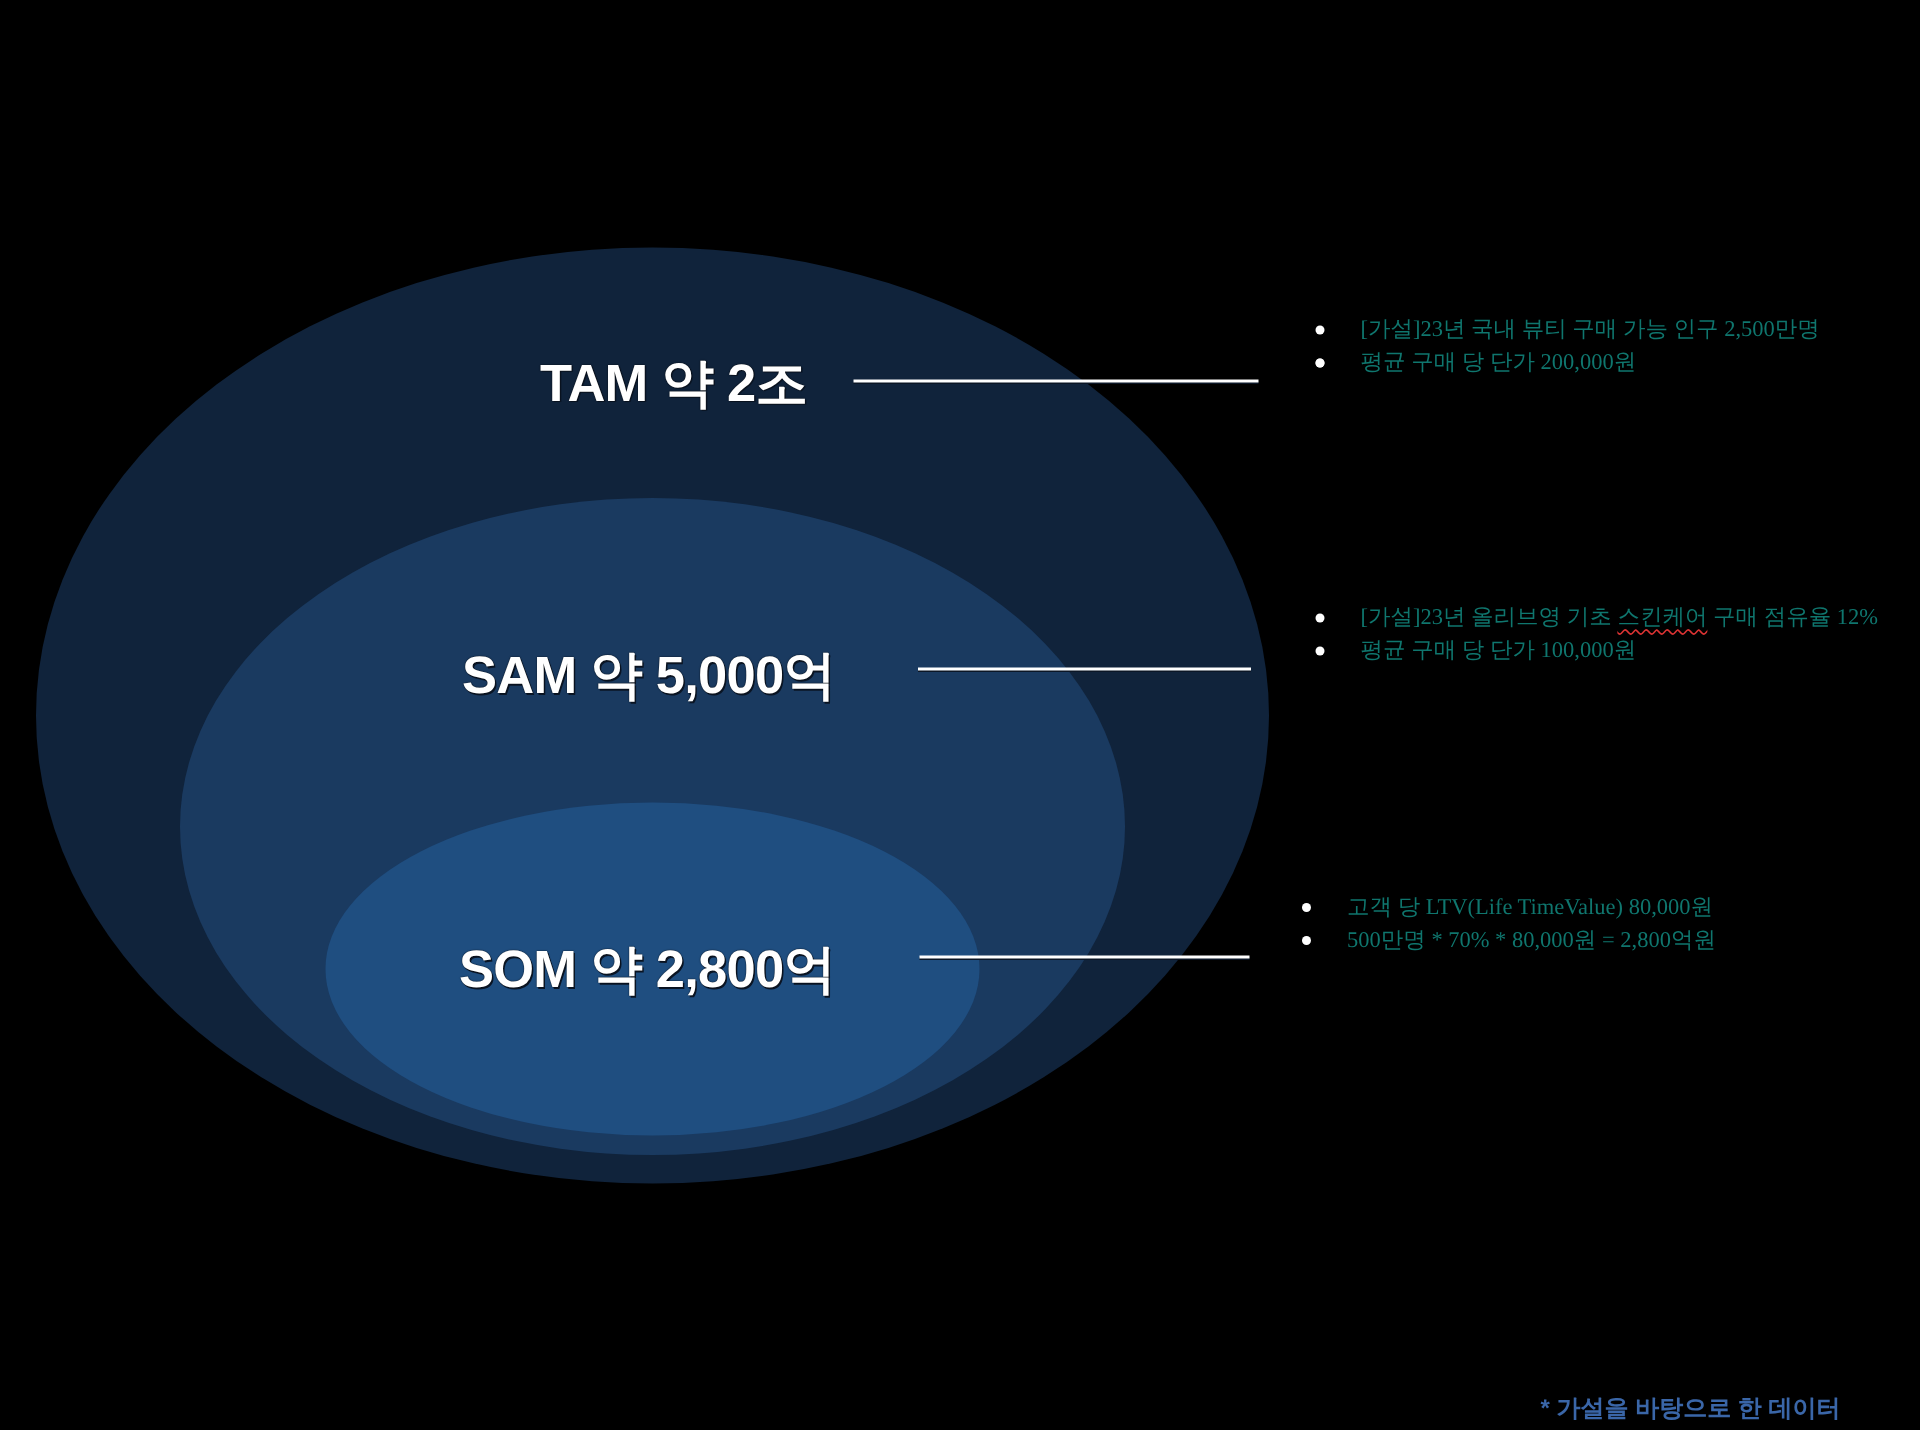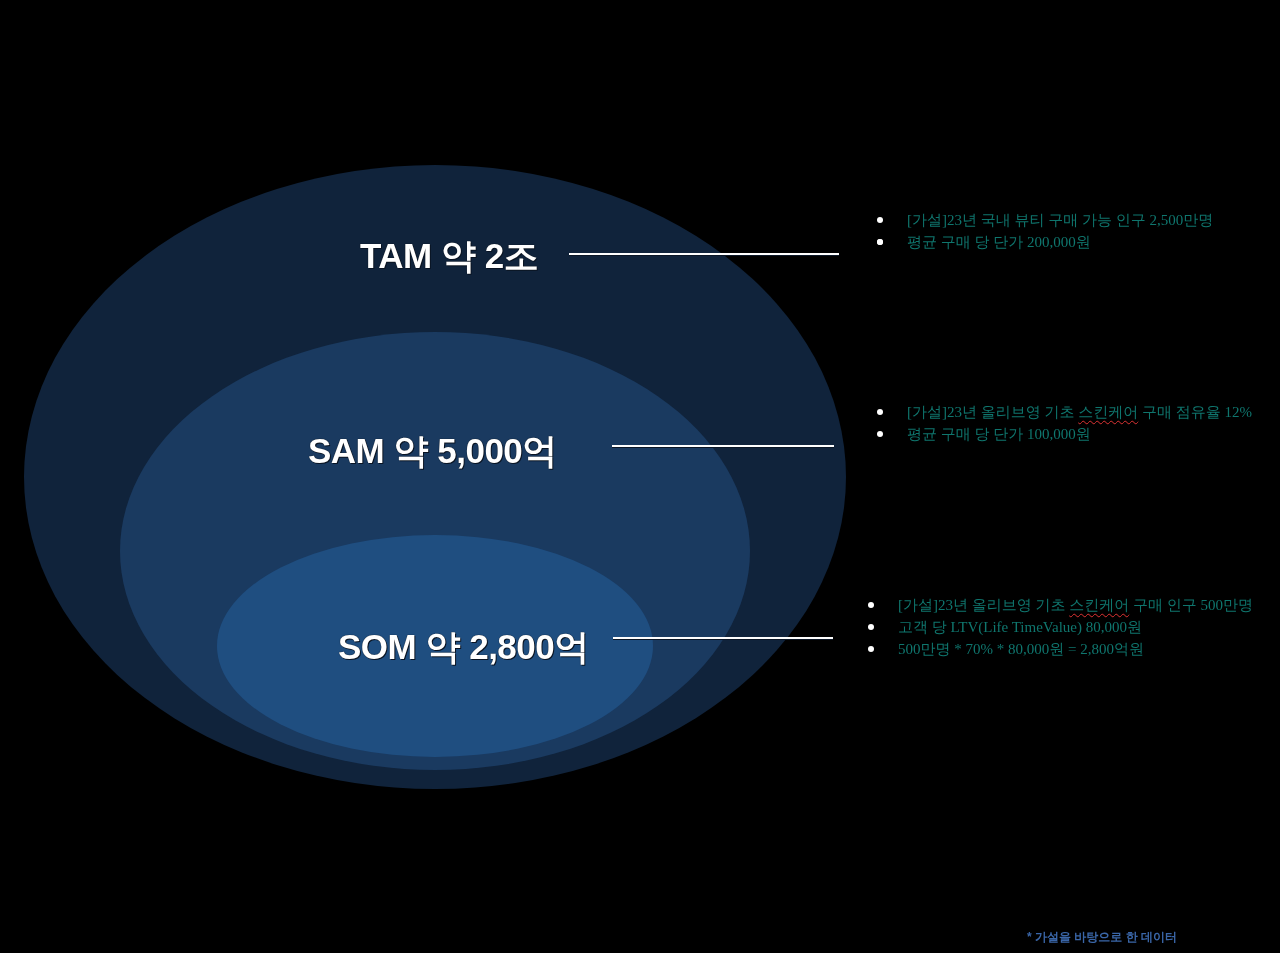--- a/index.html
+++ b/index.html
@@ -12,21 +12,21 @@
     #sam-ellipse { left: 120px; top: 332px; width: 630px; height: 438px; background: #1a3a60; }
     #som-ellipse { left: 217px; top: 535px; width: 436px; height: 222px; background: #1f4e80; }
 
     .big-label {
       position: absolute; color: #ffffff; font-weight: bold; font-size: 35px; letter-spacing: -0.5px;
       white-space: nowrap; line-height: 1;
       text-shadow: 0 0 1px #000, 1px 1px 0 #0b1626;
     }
     #tam-label { left: 328px; top: 238px; margin-left: 32px; }
     #sam-label { left: 308px; top: 433px; }
-    #som-label { left: 306px; top: 629px; margin-left: 32px; }
+    #som-label { left: 306px; top: 629px; }
 
     .connector {
       position: absolute; height: 2px; background: #ffffff;
       box-shadow: 0 1px 0 #0b1626;
     }
     #tam-line { left: 569px; top: 253px; width: 270px; }
     #sam-line { left: 612px; top: 445px; width: 222px; }
     #som-line { left: 613px; top: 637px; width: 220px; }
 
     .bullets {
@@ -36,21 +36,21 @@
     .bullets li { position: relative; padding-left: 33px; }
     .bullets li .dot {
       position: absolute; left: 3px; top: 8px; width: 6px; height: 6px; border-radius: 50%; background: #ffffff;
     }
     .squiggle { text-decoration: underline wavy #d33; text-underline-offset: 3px; text-decoration-thickness: 1px; }
     #tam-bullets { left: 874px; top: 209px; }
     #sam-bullets { left: 874px; top: 401px; }
     #som-bullets { left: 865px; top: 594px; }
 
     #footnote {
-      position: absolute; left: 1027px; top: 929px; color: #3a66a8; font-weight: bold; font-size: 12px; white-space: nowrap;
+      position: absolute; left: 1027px; top: 929px; color: #3a66a8; font-weight: bold; font-size: 16px; white-space: nowrap;
     }
   </style>
 </head>
 <body>
 
 <div class="ellipse" id="tam-ellipse"></div>
 <div class="ellipse" id="sam-ellipse"></div>
 <div class="ellipse" id="som-ellipse"></div>
 
 <div class="big-label" id="tam-label">TAM 약 2조</div>
@@ -66,18 +66,17 @@
   <li><span class="dot"></span></li>
   <li><span class="dot"></span><span>평균 구매 당 단가 200,000원</span></li>
 </ul>
 
 <ul class="bullets" id="sam-bullets">
   <li><span class="dot"></span><span>[가설]23년 올리브영 기초 </span><span class="squiggle">스킨케어</span><span> 구매 점유율 12%</span></li>
   <li><span class="dot"></span><span>평균 구매 당 단가 100,000원</span></li>
 </ul>
 
 <ul class="bullets" id="som-bullets">
-  <li><span class="dot"></span><span>[가설]23년 올리브영 기초 </span><span class="squiggle">스킨케어</span><span> 구매 인구 500만명</span></li>
   <li><span class="dot"></span><span>고객 당 LTV(Life TimeValue) 80,000원</span></li>
   <li><span class="dot"></span><span>500만명 * 70% * 80,000원 = 2,800억원</span></li>
 </ul>
 
 <div id="footnote">* 가설을 바탕으로 한 데이터</div>
 
 </body></html>

